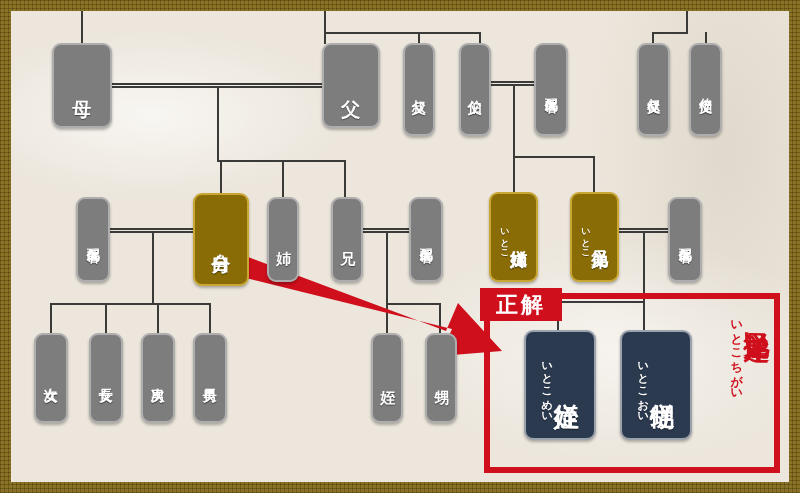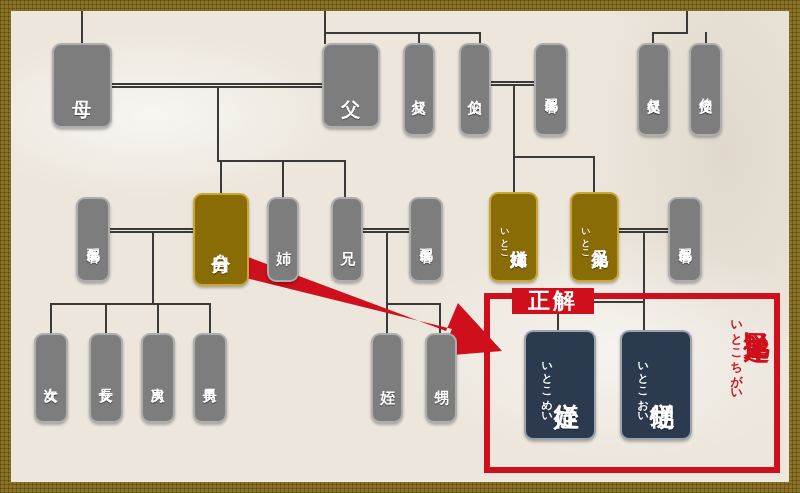--- a/index.html
+++ b/index.html
@@ -147,21 +147,21 @@
       <div class="ln v" style="left:386px; top:303px; height:31px;"></div>
       <div class="ln v" style="left:439px; top:303px; height:31px;"></div>
 
       <div class="ln marriage" style="left:618px; top:228px; width:51px;"></div>
       <div class="ln v" style="left:643px; top:231px; height:72px;"></div>
       <div class="ln h" style="left:557px; top:301px; width:88px;"></div>
       <div class="ln v" style="left:557px; top:301px; height:30px;"></div>
       <div class="ln v" style="left:643px; top:301px; height:30px;"></div>
 
       <div id="answer-box" style="left:484px; top:293px; width:296px; height:180px;"></div>
-      <div id="seikai-tag" style="left:512px; top:288px; width:82px; height:26px; font-size:22px;">
+      <div id="seikai-tag" style="left:480px; top:288px; width:82px; height:33px; font-size:22px;">
         <span>正解</span>
       </div>
       <div id="itoko-chigai" style="left:704px; top:312px; width:66px; height:150px;">
         <span class="big" style="font-size:26px;">従兄弟違い</span>
         <span class="small" style="font-size:12px;">いとこちがい</span>
       </div>
 
       <svg id="arrow" viewBox="0 0 275 110">
         <polygon points="8,2 206,76 218,48 262,96 200,101 212,74 2,22" fill="#cf0f1c"></polygon>
       </svg>

